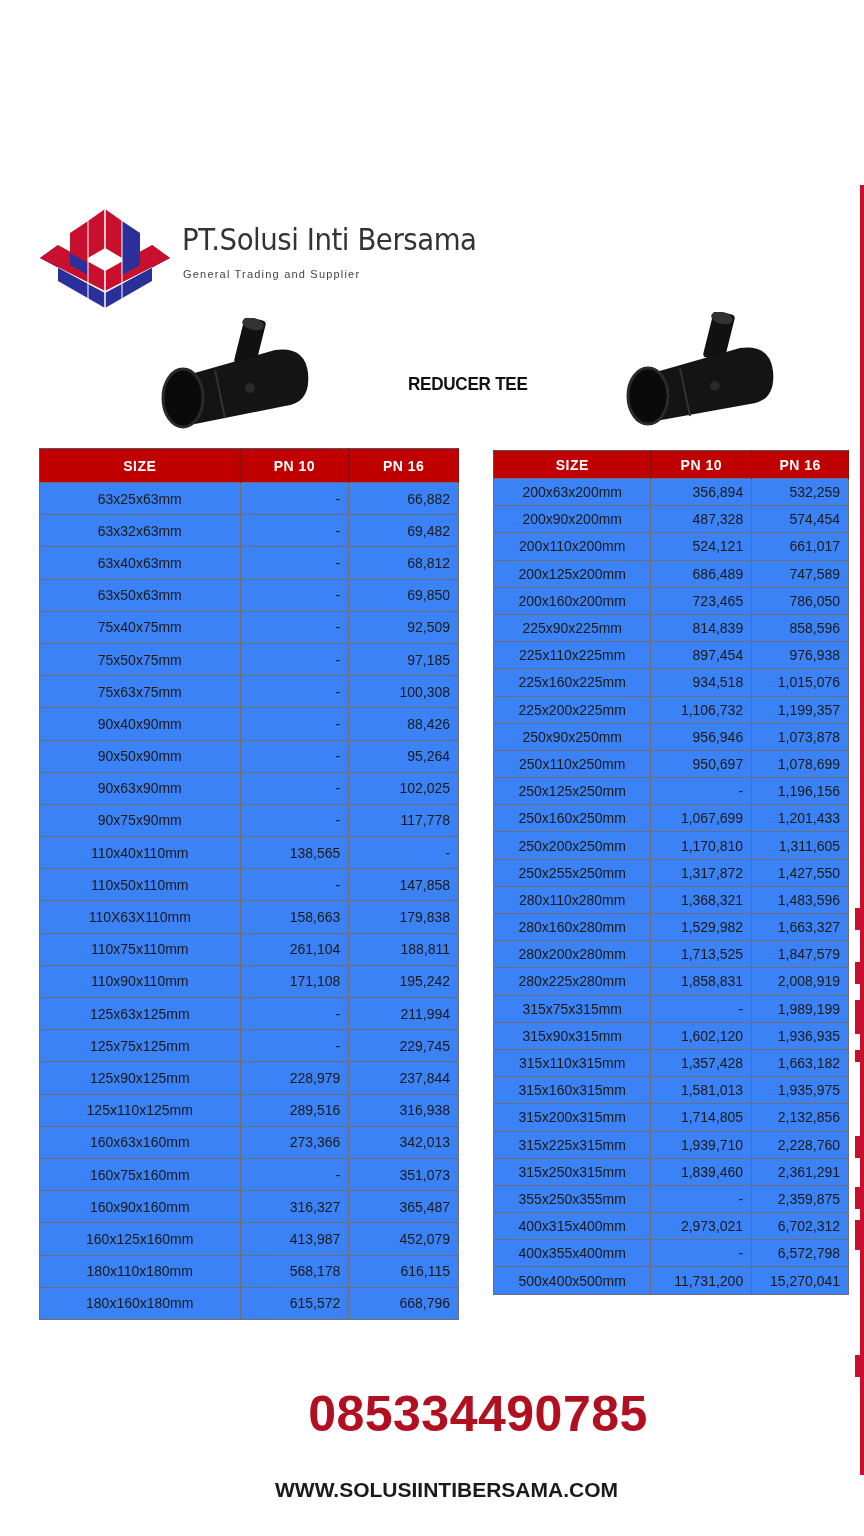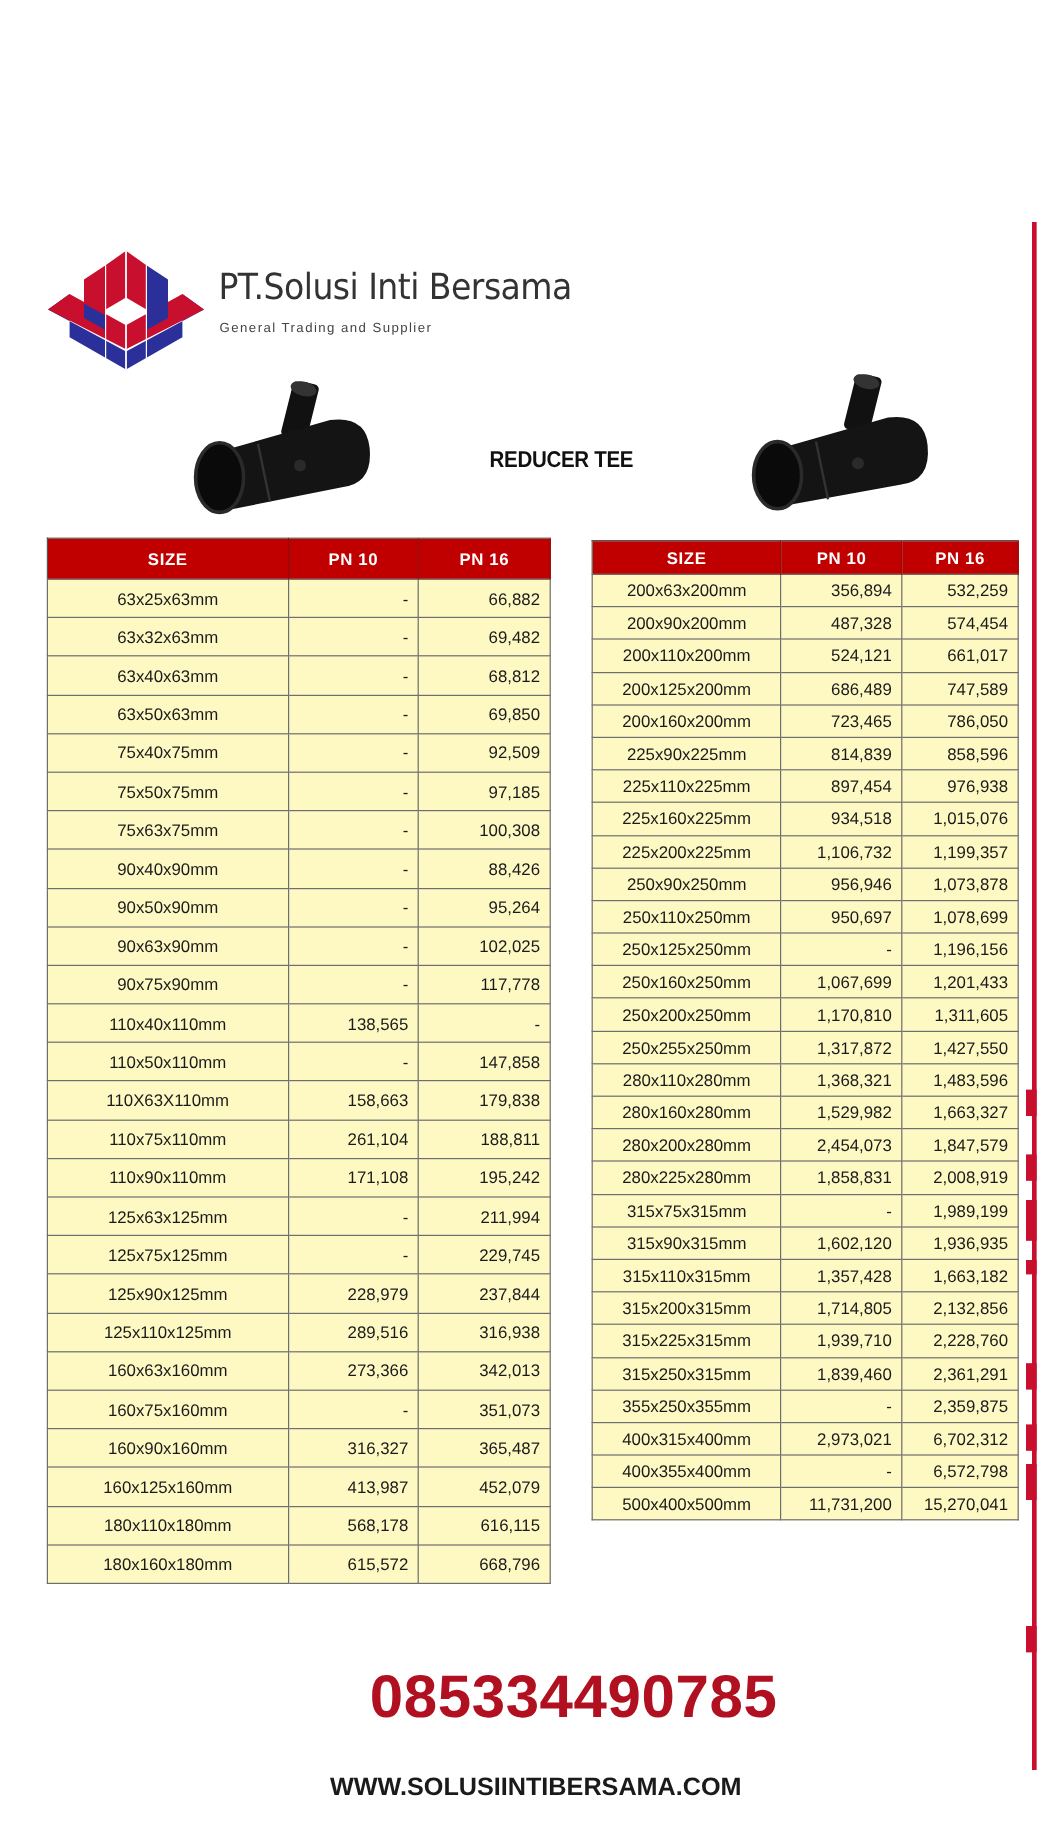--- a/index.html
+++ b/index.html
@@ -12,21 +12,21 @@
 
   .logo { position: absolute; left: 40px; top: 203px; width: 130px; height: 105px; }
   .brand-title { position: absolute; left: 182px; top: 222px; font-size: 30px; color: #333333; letter-spacing: -0.5px; font-family: "DejaVu Sans", sans-serif; font-weight: normal; transform: scaleX(0.92); transform-origin: left; white-space: nowrap; }
   .brand-sub { position: absolute; left: 183px; top: 268px; font-size: 11px; color: #444444; letter-spacing: 1.2px; white-space: nowrap; }
 
   .product-img { position: absolute; width: 160px; height: 115px; }
   .product-img.left { left: 155px; top: 318px; }
   .product-img.right { left: 620px; top: 312px; }
   .product-title { position: absolute; left: 408px; top: 373px; font-size: 19px; font-weight: bold; color: #111; letter-spacing: -0.3px; transform: scaleX(0.9); transform-origin: left; white-space: nowrap; }
 
-  table.price { position: absolute; border-collapse: collapse; border: 1.5px solid #555; background: #fef9c3; padding-left: 36px; }
+  table.price { position: absolute; border-collapse: collapse; border: 1.5px solid #555; background: #3b82f6; padding-left: 36px; }
   table.price th { background: #c00000; color: #fff; font-weight: bold; font-size: 14px; border-right: 1px solid #8a1010; letter-spacing: 0.5px; }
   table.price td { border: 1px solid #6e6e6e; font-size: 14px; color: #1a1a1a; }
   table.price td.size { text-align: center; }
   table.price td.num { text-align: right; padding-right: 8px; }
   .t-left { left: 39px; top: 448px; width: 420px; }
   .t-left th { height: 34px; }
   .t-left td { height: 32.2px; }
   .t-left col.c1 { width: 201px; } .t-left col.c2 { width: 109px; } .t-left col.c3 { width: 110px; }
   .t-right { left: 493px; top: 450px; width: 356px; }
   .t-right th { height: 28px; }
@@ -328,21 +328,21 @@
         <td class="num">1,368,321</td>
         <td class="num">1,483,596</td>
       </tr>
       <tr>
         <td class="size">280x160x280mm</td>
         <td class="num">1,529,982</td>
         <td class="num">1,663,327</td>
       </tr>
       <tr>
         <td class="size">280x200x280mm</td>
-        <td class="num">2,454,073</td>
+        <td class="num">1,713,525</td>
         <td class="num">1,847,579</td>
       </tr>
       <tr>
         <td class="size">280x225x280mm</td>
         <td class="num">1,858,831</td>
         <td class="num">2,008,919</td>
       </tr>
       <tr>
         <td class="size">315x75x315mm</td>
         <td class="num">-</td>
@@ -352,20 +352,25 @@
         <td class="size">315x90x315mm</td>
         <td class="num">1,602,120</td>
         <td class="num">1,936,935</td>
       </tr>
       <tr>
         <td class="size">315x110x315mm</td>
         <td class="num">1,357,428</td>
         <td class="num">1,663,182</td>
       </tr>
       <tr>
+        <td class="size">315x160x315mm</td>
+        <td class="num">1,581,013</td>
+        <td class="num">1,935,975</td>
+      </tr>
+      <tr>
         <td class="size">315x200x315mm</td>
         <td class="num">1,714,805</td>
         <td class="num">2,132,856</td>
       </tr>
       <tr>
         <td class="size">315x225x315mm</td>
         <td class="num">1,939,710</td>
         <td class="num">2,228,760</td>
       </tr>
       <tr>

